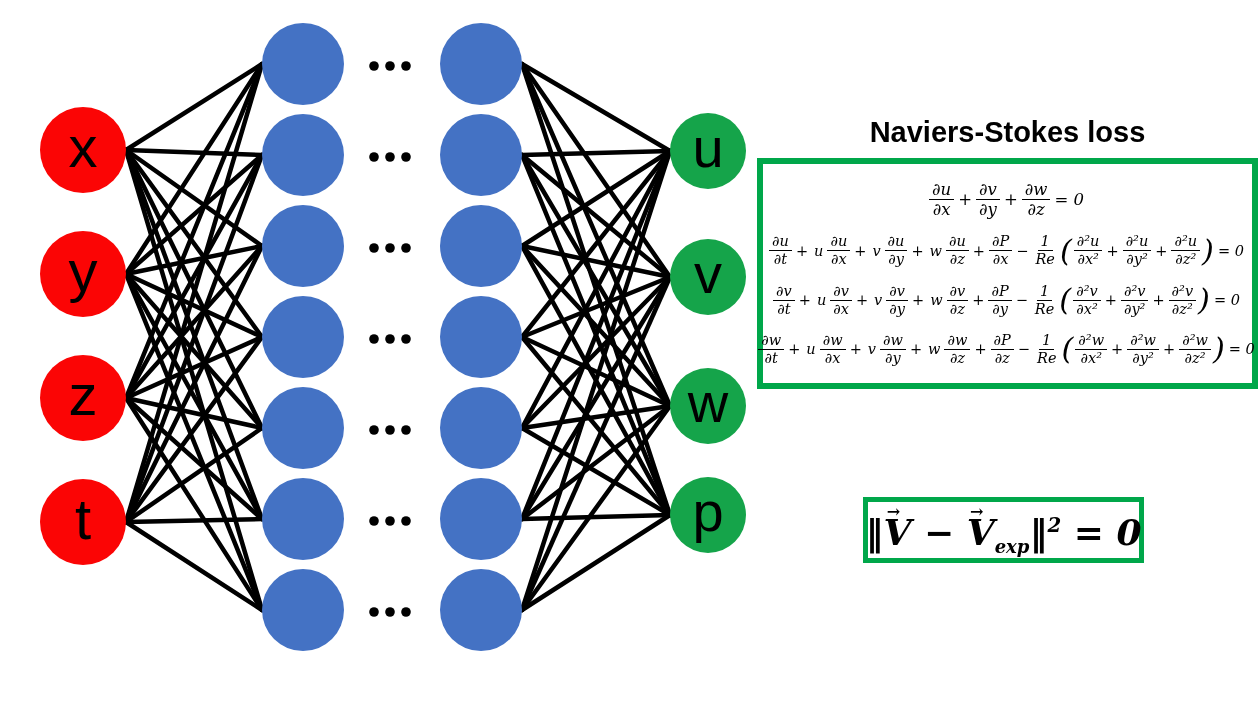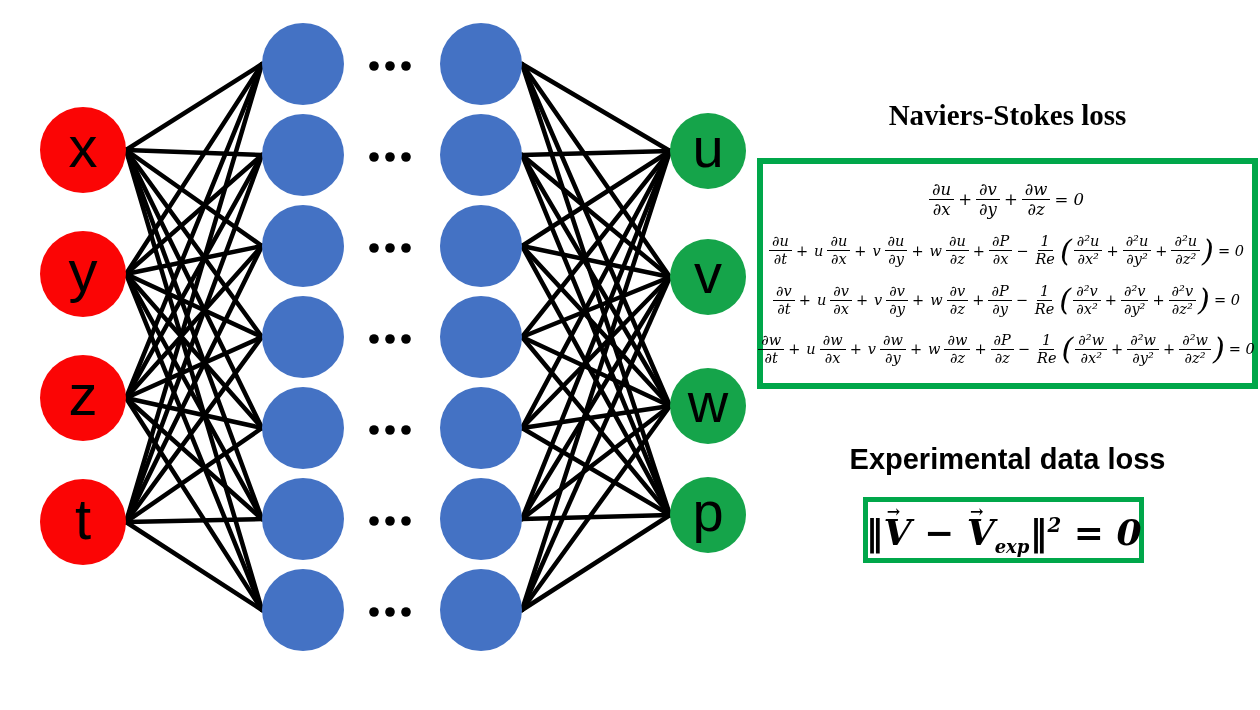--- a/index.html
+++ b/index.html
@@ -2,21 +2,21 @@
 <html><head>
 <meta charset="utf-8">
 <style>
   html,body{margin:0;padding:0;overflow:hidden;background:#ffffff;}
   body{width:1260px;height:710px;position:relative;font-family:"Liberation Sans",sans-serif;}
   .stage{position:absolute;left:0;top:0;width:1260px;height:710px;background:#ffffff;}
   #net{position:absolute;left:0;top:0;}
   #net text{font-family:"Liberation Sans",sans-serif;}
   .loss-title{position:absolute;width:501px;text-align:center;font-weight:bold;
               font-size:29px;color:#000;letter-spacing:0px;}
-  #ns-title{left:757px;top:99px;font-family:Liberation Serif, serif;}
+  #ns-title{left:757px;top:116px;}
   #exp-title{left:757px;top:443px;}
   .green-box{position:absolute;box-sizing:border-box;background:#fff;}
   #ns-box{left:757px;top:158px;width:501px;height:231px;border:6px solid #00A74A;
           display:flex;flex-direction:column;justify-content:space-evenly;
           align-items:center;padding:1px 3px;}
   .eq{font-family:"DejaVu Serif","Liberation Serif",serif;font-style:italic;color:#000;
       font-size:14.5px;display:flex;align-items:center;white-space:nowrap;}
   .eq-first{font-size:16.5px;}
   .frac{display:inline-flex;flex-direction:column;align-items:center;margin:0 1px;line-height:1.05;}
   .num{border-bottom:1.4px solid #000;padding:0 3px 1px 3px;}
@@ -318,19 +318,18 @@
         <span class="tok">+</span>
         <span class="frac">
           <span class="num">∂²w</span>
           <span class="den">∂z²</span>
         </span>
         <span class="tok paren">)</span>
         <span class="tok">= 0</span>
       </div>
     </div>
 
-  <div class="loss-title" id="exp-title">Experimental data loss</div>
 
   <div class="green-box" id="exp-box" style="border-color: rgb(0, 167, 74);">
     <div id="exp-formula"><span>‖</span><span class="vec">V<span class="arrow">→</span></span><span> − </span><span class="vec">V<span class="arrow">→</span></span><sub>exp</sub><span>‖</span><sup>2</sup><span> = 0</span></div>
   </div>
 
 </div>
 
 </body></html>

